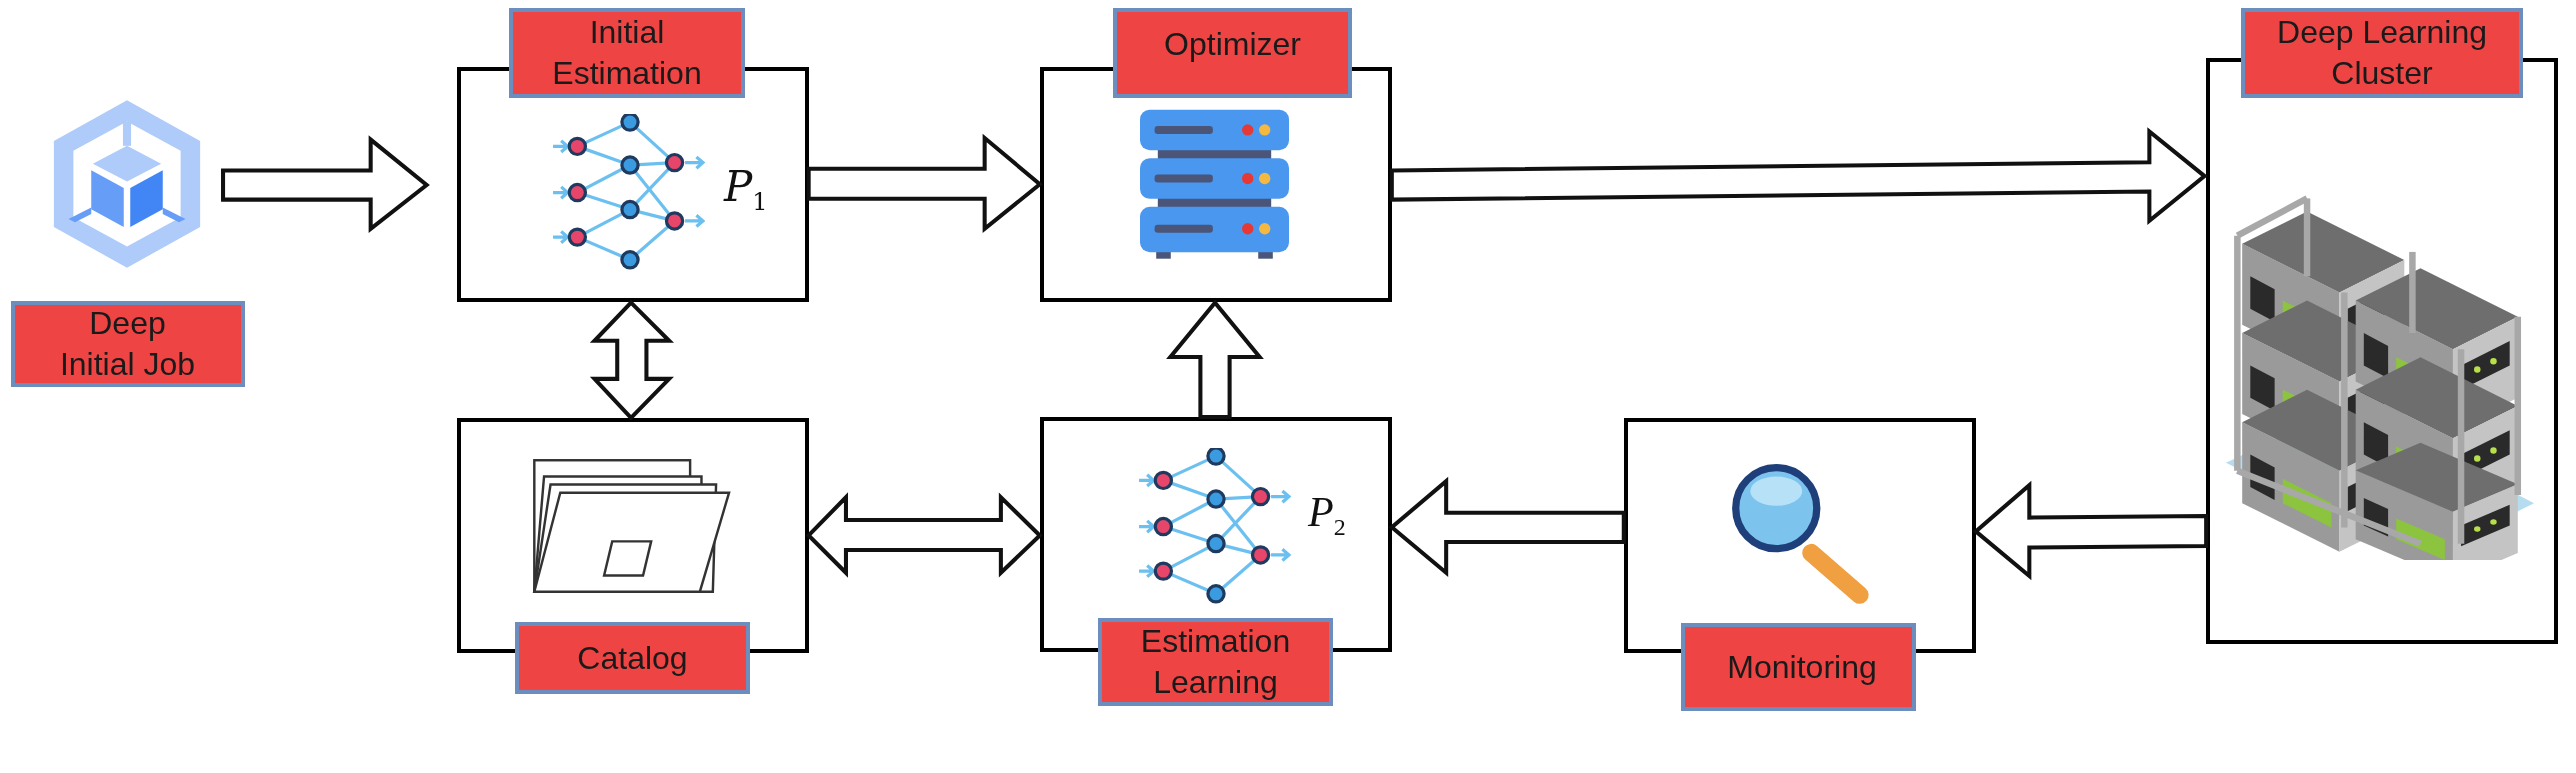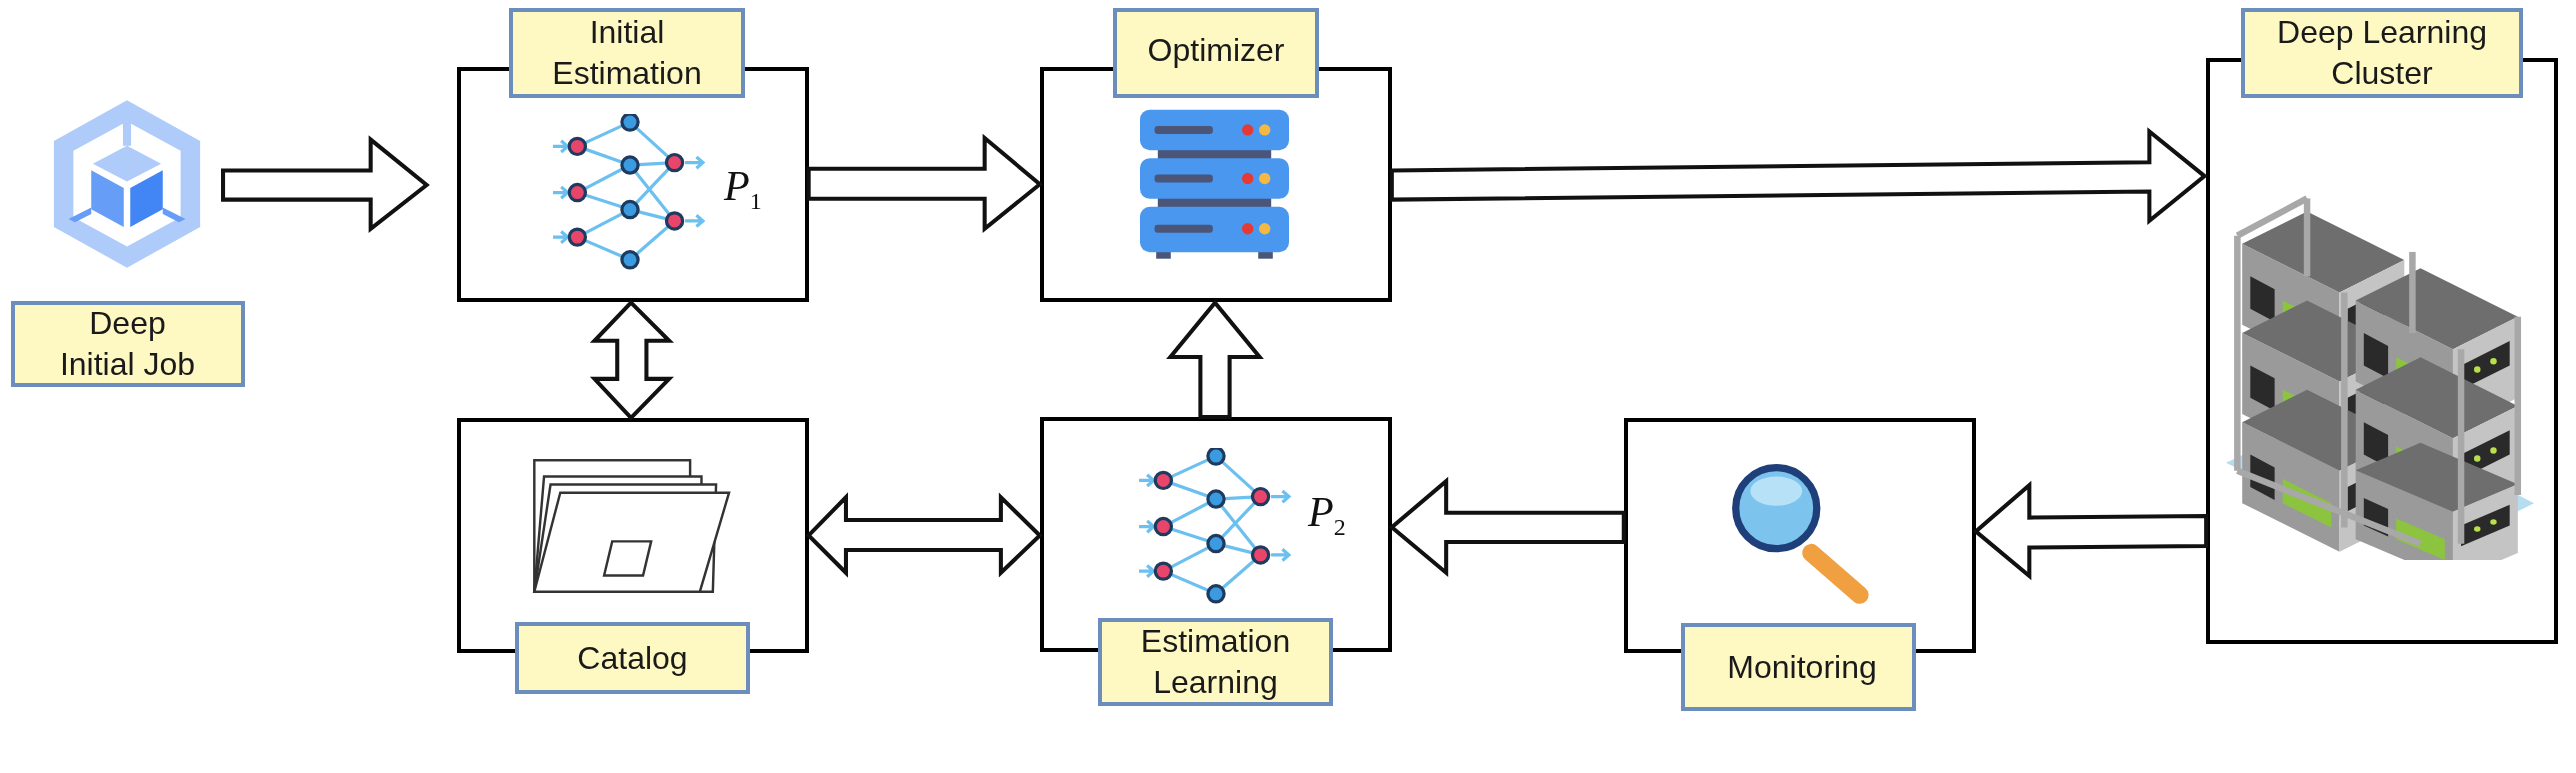--- a/index.html
+++ b/index.html
@@ -1,19 +1,19 @@
 <!DOCTYPE html>
 <html style="font-size:13px"><head>
 <meta charset="utf-8">
 <style>
   html, body { margin: 0; padding: 0; background: #ffffff; }
   body { width: 2576px; height: 774px; position: relative; overflow: hidden;
          font-family: "Liberation Sans", sans-serif; }
   .box { position: absolute; border: 4.9px solid #000; background: #fff; box-sizing: border-box; }
-  .label { position: absolute; background: #fef9c3; border: 4px solid #6c8ebf; box-sizing: border-box;
+  .label { position: absolute; background: #ef4444; border: 4px solid #6c8ebf; box-sizing: border-box;
            display: flex; align-items: center; justify-content: center; text-align: center;
            font-size: 32px; line-height: 41px; color: #1a1a1a; padding: 0 4.9px; z-index: 3; }
   .label span { display: block; }
   svg.layer { position: absolute; left: 0; top: 0; z-index: 2; }
   .icon { position: absolute; z-index: 2; }
   .pvar { position: absolute; z-index: 2; font-family: "DejaVu Serif", serif; font-style: italic;
           font-size: 42px; color: #111; }
   .pvar sub { font-style: normal; font-size: 24px; }
 </style>
 </head>
@@ -52,21 +52,21 @@
       <span>Deep</span>
       <span>Initial Job</span>
     </div>
 </div>
 <div class="label" style="left:509px;top:8px;width:236px;height:90px;">
   <div>
       <span>Initial</span>
       <span>Estimation</span>
     </div>
 </div>
-<div class="label" style="left:1113px;top:8px;width:206px;height:90px;align-items:flex-start;padding-top:18px;">
+<div class="label" style="left:1113px;top:8px;width:239px;height:90px;align-items:flex-start;padding-top:12px;">
   <span>Optimizer</span>
 </div>
 <div class="label" style="left:2241px;top:8px;width:282px;height:90px;text-align:center;">
   <div>
       <span>Deep Learning</span>
       <span>Cluster</span>
     </div>
 </div>
 <div class="label" style="left:515px;top:622px;width:235px;height:72px;">
   <span>Catalog</span>
@@ -117,21 +117,21 @@
       <circle cx="30" cy="97" r="10" fill="#e8456b"></circle>
       <circle cx="30" cy="152" r="10" fill="#e8456b"></circle>
     <circle cx="95" cy="10" r="10" fill="#3b9be0"></circle>
       <circle cx="95" cy="63" r="10" fill="#3b9be0"></circle>
     <circle cx="95" cy="118" r="10" fill="#3b9be0"></circle>
       <circle cx="95" cy="180" r="10" fill="#3b9be0"></circle>
     <circle cx="150" cy="60" r="10" fill="#e8456b"></circle>
       <circle cx="150" cy="132" r="10" fill="#e8456b"></circle>
   </g>
 </svg>
-<div class="pvar" style="left:724px;top:162px;font-family:Liberation Serif, serif;"><span>P</span><sub>1</sub></div>
+<div class="pvar" style="left:724px;top:162px;"><span>P</span><sub>1</sub></div>
 
 <svg class="icon" style="left:1139px;top:448px;" width="154" height="162" viewBox="0 0 190 200">
   <g stroke="#6cc0f0" stroke-width="4" fill="none">
     <line x1="30" y1="40" x2="95" y2="10"></line>
       <line x1="30" y1="40" x2="95" y2="63"></line>
     <line x1="30" y1="97" x2="95" y2="63"></line>
       <line x1="30" y1="97" x2="95" y2="118"></line>
     <line x1="30" y1="152" x2="95" y2="118"></line>
       <line x1="30" y1="152" x2="95" y2="180"></line>
     <line x1="95" y1="10" x2="150" y2="60"></line>

